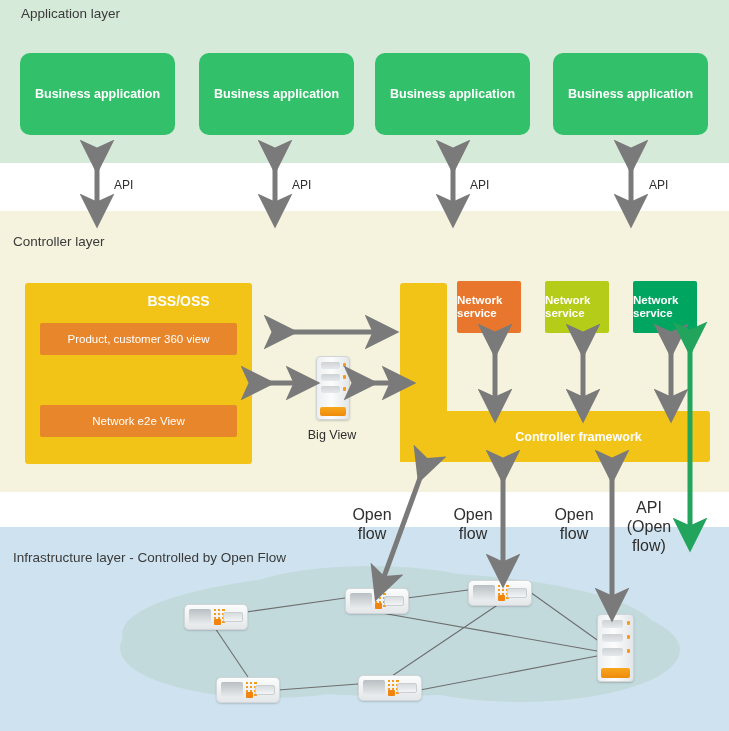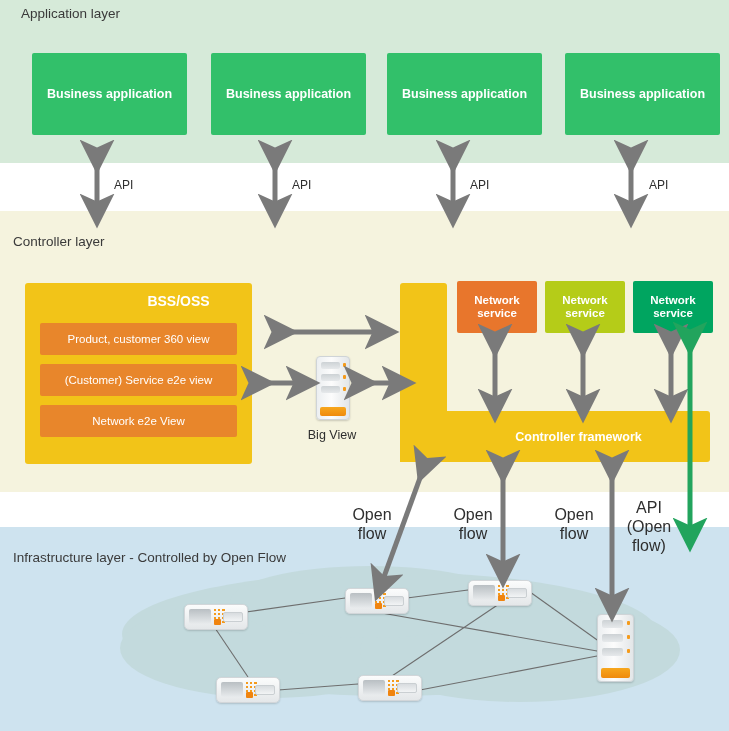--- a/index.html
+++ b/index.html
@@ -14,21 +14,21 @@
   #band-gap2{top:492px;height:35px;background:#ffffff;}
   #band-infra{top:527px;height:204px;background:#cee3ef;}
 
   .layer-title{position:absolute;font-size:13.5px;color:#3a3a3a;white-space:nowrap;}
   #title-app{left:21px;top:6px;}
   #title-ctrl{left:13px;top:234px;}
   #title-infra{left:13px;top:550px;}
 
   
   .appbox{position:absolute;top:53px;width:155px;height:82px;background:#32c06a;
-          border-radius:2px;display:flex;align-items:center;justify-content:center;margin-left:12px;}
+          border-radius:10px;display:flex;align-items:center;justify-content:center;}
   .appbox span{color:#ffffff;font-size:12.5px;font-weight:bold;}
   #app1{left:20px;} #app2{left:199px;} #app3{left:375px;} #app4{left:553px;}
 
   
   .api-lbl{position:absolute;font-size:12px;color:#2e2e2e;top:178px;}
   #apiL1{left:114px;} #apiL2{left:292px;} #apiL3{left:470px;} #apiL4{left:649px;}
 
   
   #bssoss{position:absolute;left:25px;top:283px;width:227px;height:181px;
           background:#f2c418;border-radius:3px;}
@@ -60,22 +60,22 @@
   
   #cf-vert{position:absolute;left:400px;top:283px;width:47px;height:179px;background:#f2c418;
         border-radius:3px 3px 0 0;}
   #cf-horz{position:absolute;left:400px;top:411px;width:310px;height:51px;background:#f2c418;
         border-radius:0 3px 3px 3px;}
   #cf-label{position:absolute;left:447px;top:411px;width:263px;height:51px;
         display:flex;align-items:center;justify-content:center;color:#ffffff;
         font-size:12.5px;font-weight:bold;}
 
   
-  .nsvc{position:absolute;top:281px;width:80px;height:52px;border-radius:2px;
-        display:flex;flex-direction:column;align-items:center;justify-content:center;
+  .nsvc{position:absolute;top:281px;width:64px;height:52px;border-radius:2px;
+        display:flex;flex-direction:column;align-items:flex-start;justify-content:center;
         color:#ffffff;font-size:11.5px;font-weight:bold;line-height:1.15;text-align:center;}
   #nsvc1{left:457px;background:#e8762c;}
   #nsvc2{left:545px;background:#b5cc18;}
   #nsvc3{left:633px;background:#00a560;}
 
   
   .of-lbl{position:absolute;font-size:16px;color:#2e2e2e;line-height:1.2;text-align:center;}
   #of1{left:348px;top:505px;width:48px;}
   #of2{left:449px;top:505px;width:48px;}
   #of3{left:550px;top:505px;width:48px;}
@@ -149,21 +149,20 @@
     </div>
 
   <div class="api-lbl" id="apiL1">API</div>
   <div class="api-lbl" id="apiL2">API</div>
   <div class="api-lbl" id="apiL3">API</div>
   <div class="api-lbl" id="apiL4">API</div>
 
   <div id="bssoss">
     <div class="hdr">BSS/OSS</div>
     <div class="sub" id="sub1">Product, customer 360 view</div>
-    <div class="sub" id="sub2">(Customer) Service e2e view</div>
     <div class="sub" id="sub3">Network e2e View</div>
   </div>
 
   <div id="bigdata-icon">
     <div class="slot"></div>
       <div class="slot"></div>
       <div class="slot"></div>
     <div class="led"></div>
       <div class="led"></div>
       <div class="led"></div>

